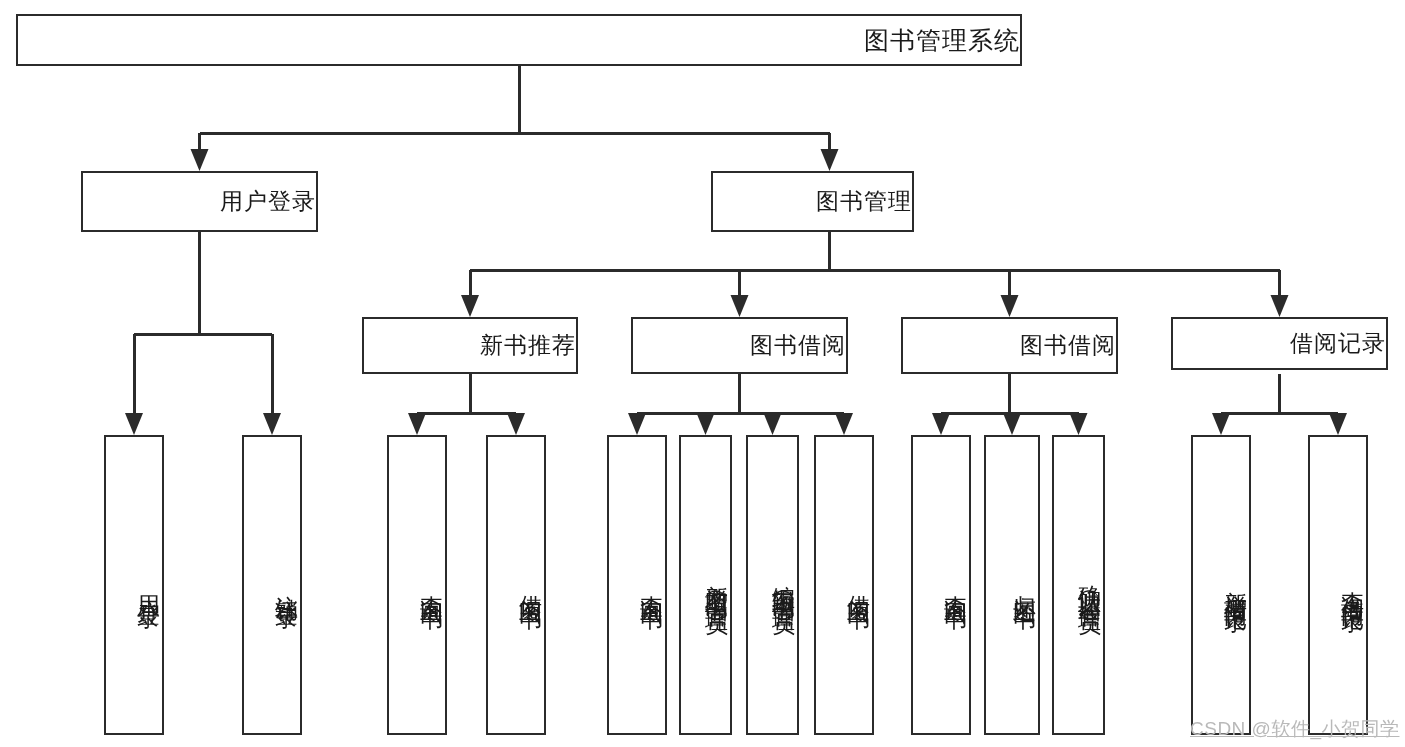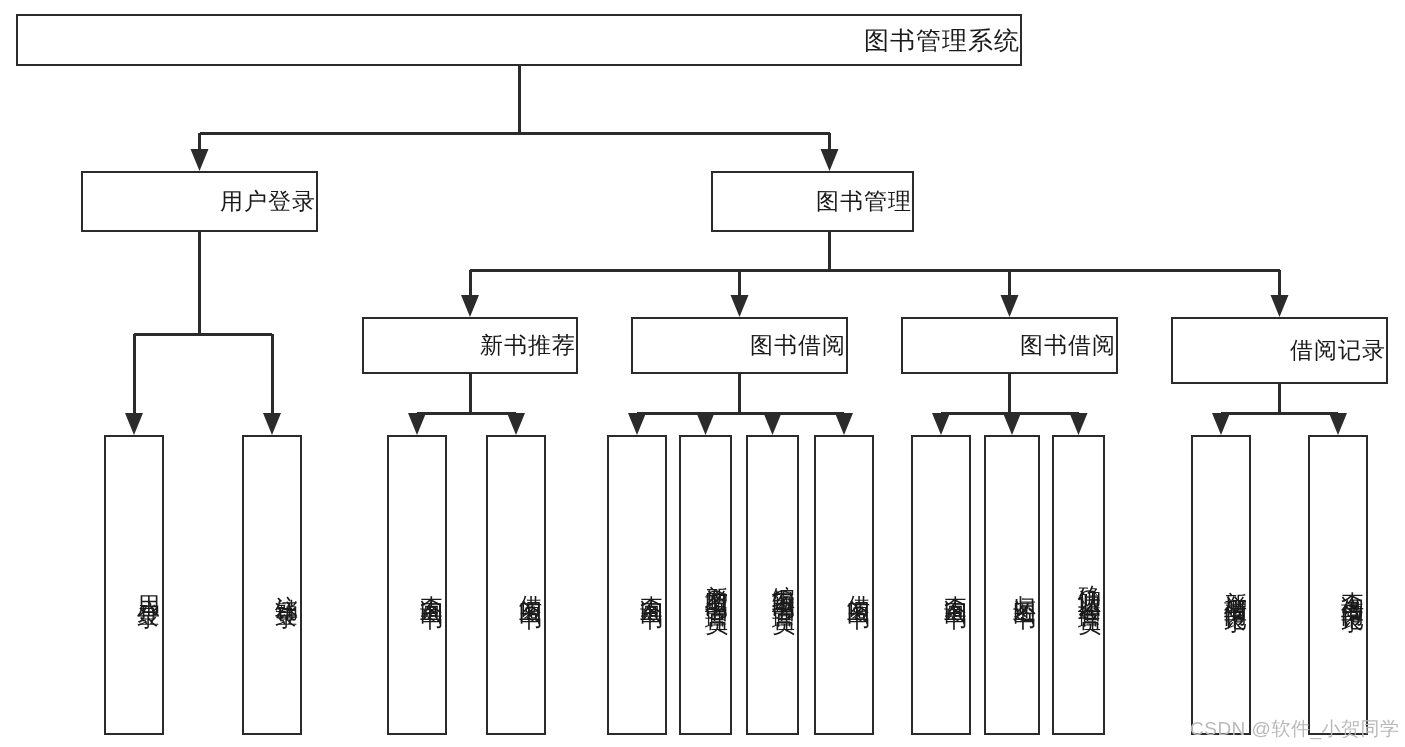--- a/index.html
+++ b/index.html
@@ -136,21 +136,21 @@
       </div>
       <div class="node l3" style="left: 362px; top: 317px; width: 216px; height: 57px;">
         <span>新书推荐</span>
       </div>
       <div class="node l3" style="left: 631px; top: 317px; width: 217px; height: 57px;">
         <span>图书借阅</span>
       </div>
       <div class="node l3" style="left: 901px; top: 317px; width: 217px; height: 57px;">
         <span>图书借阅</span>
       </div>
-      <div class="node l3" style="left: 1171px; top: 317px; width: 217px; height: 67px;">
+      <div class="node l3" style="left: 1171px; top: 317px; width: 217px; height: 53px;">
         <span>借阅记录</span>
       </div>
       <div class="node leaf" style="left: 104px; top: 435px; width: 60px; height: 300px;">
         <span class="leaf-text">用户登录</span>
       </div>
       <div class="node leaf" style="left: 242px; top: 435px; width: 60px; height: 300px;">
         <span class="leaf-text">注销登录</span>
       </div>
       <div class="node leaf" style="left: 387px; top: 435px; width: 60px; height: 300px;">
         <span class="leaf-text">查询图书</span>
@@ -179,14 +179,14 @@
       <div class="node leaf" style="left: 1052px; top: 435px; width: 53px; height: 300px;">
         <span class="leaf-text">确认归还（管理员）</span>
       </div>
       <div class="node leaf" style="left: 1191px; top: 435px; width: 60px; height: 300px;">
         <span class="leaf-text">新增借阅记录</span>
       </div>
       <div class="node leaf" style="left: 1308px; top: 435px; width: 60px; height: 300px;">
         <span class="leaf-text">查询借阅记录</span>
       </div>
     </div>
-  <div class="watermark" style="left: 1190px; top: 716px;">CSDN @软件_小贺同学</div>
+  <div class="watermark" style="left: 1190px; top: 716px; text-decoration: underline;">CSDN @软件_小贺同学</div>
 </div>
 
 </body></html>

